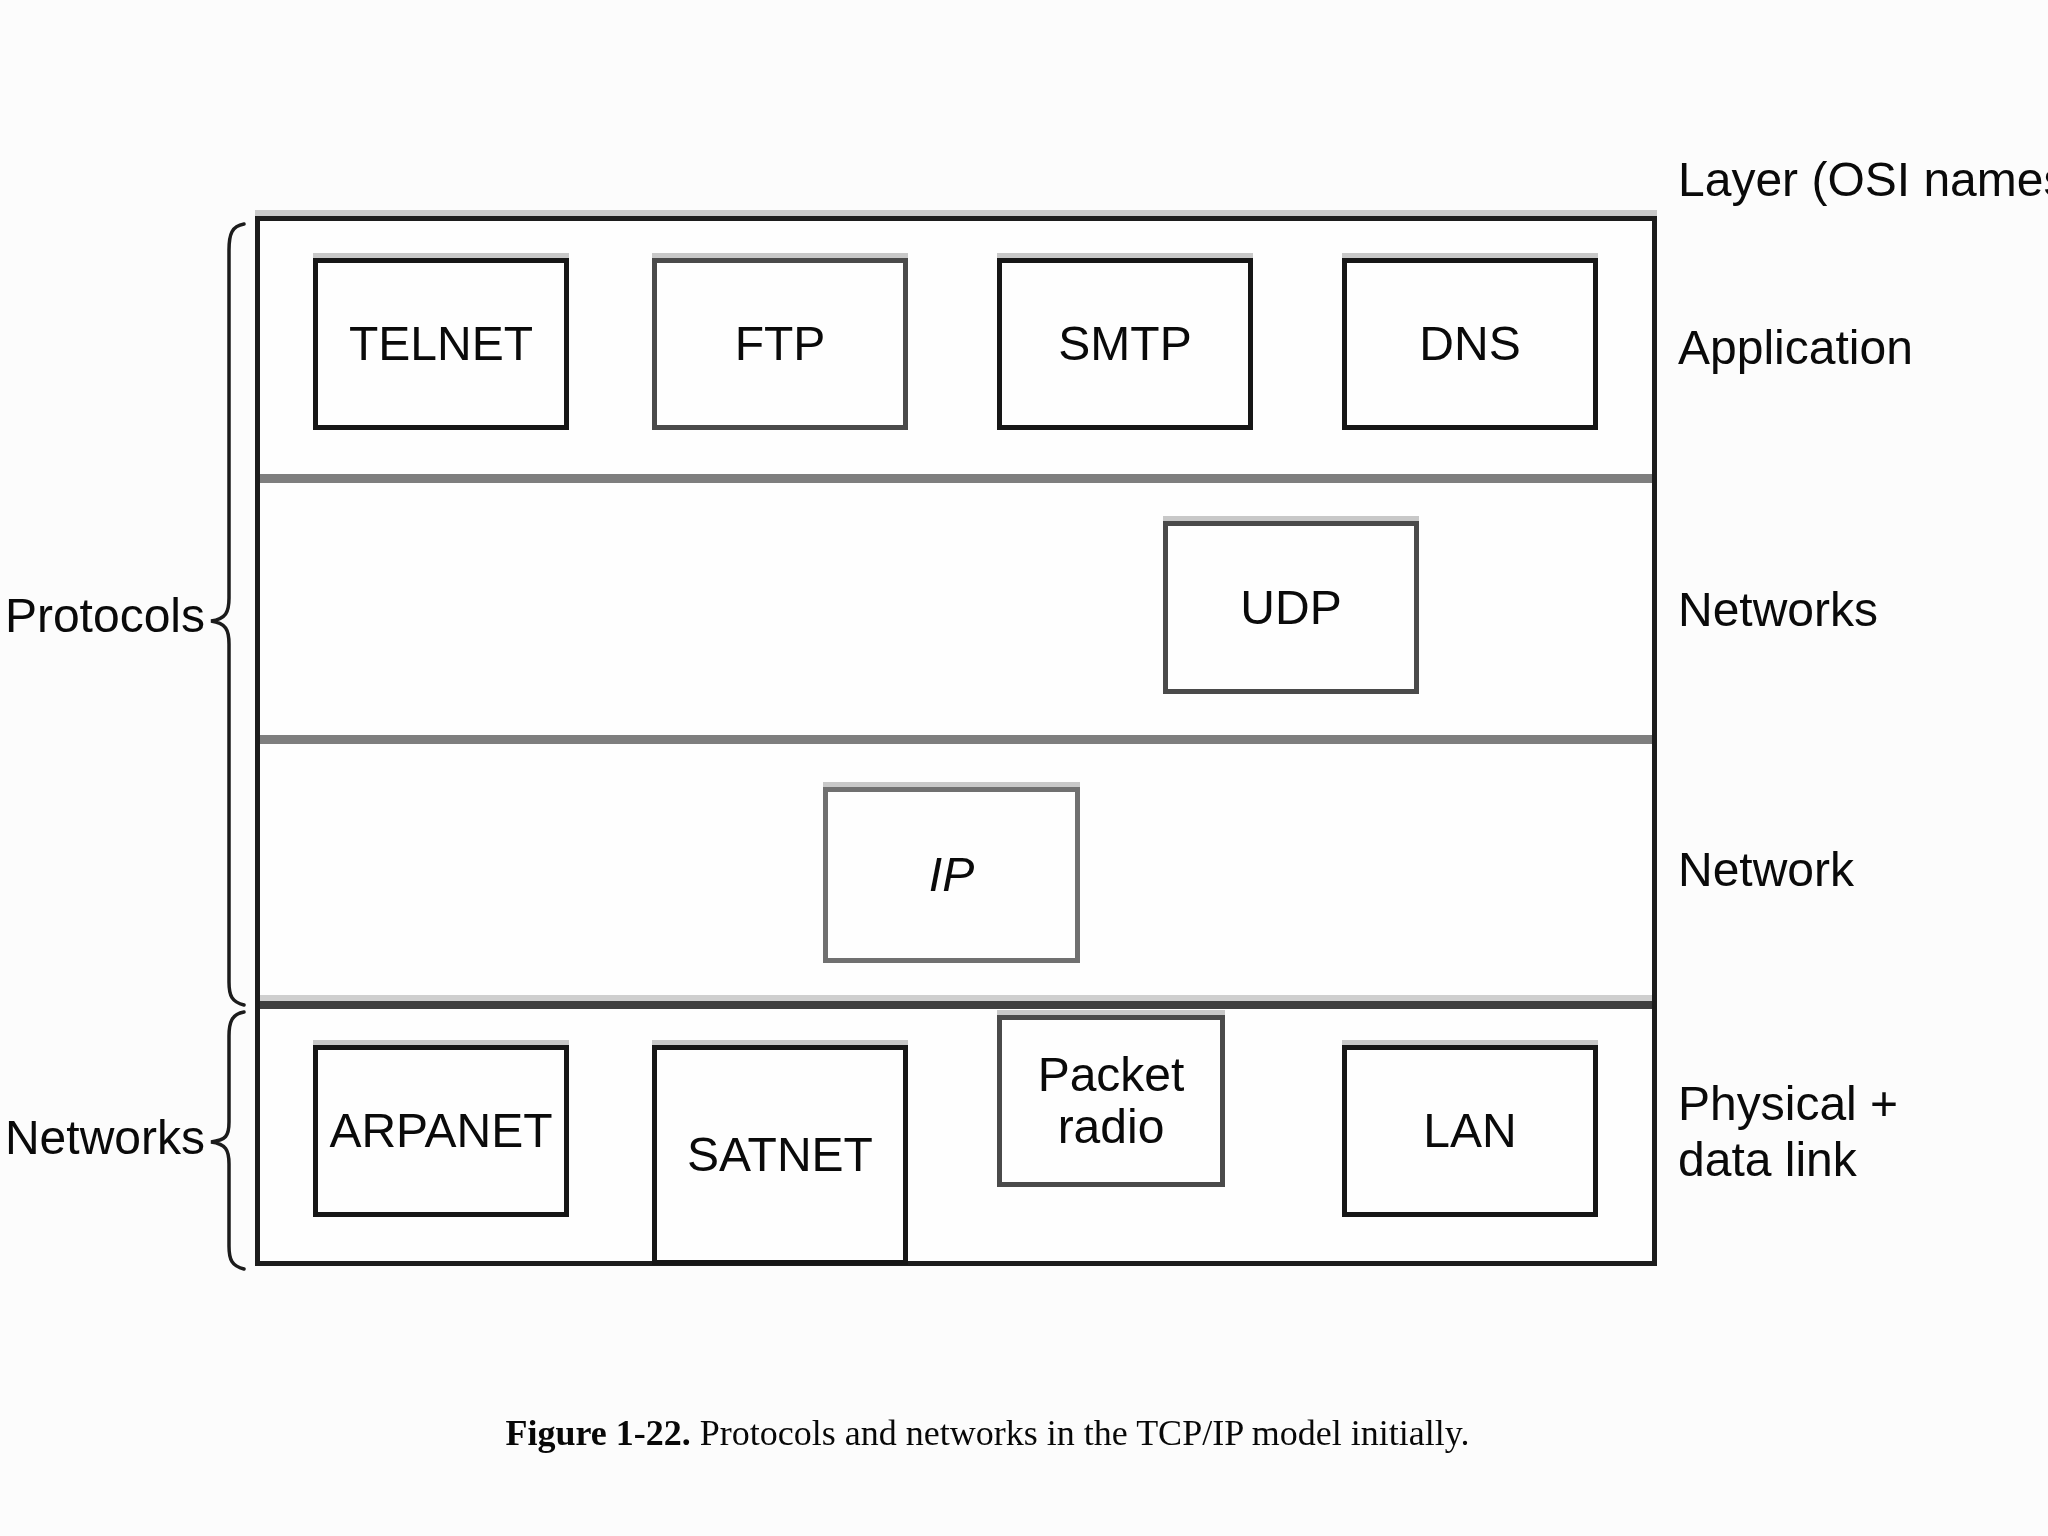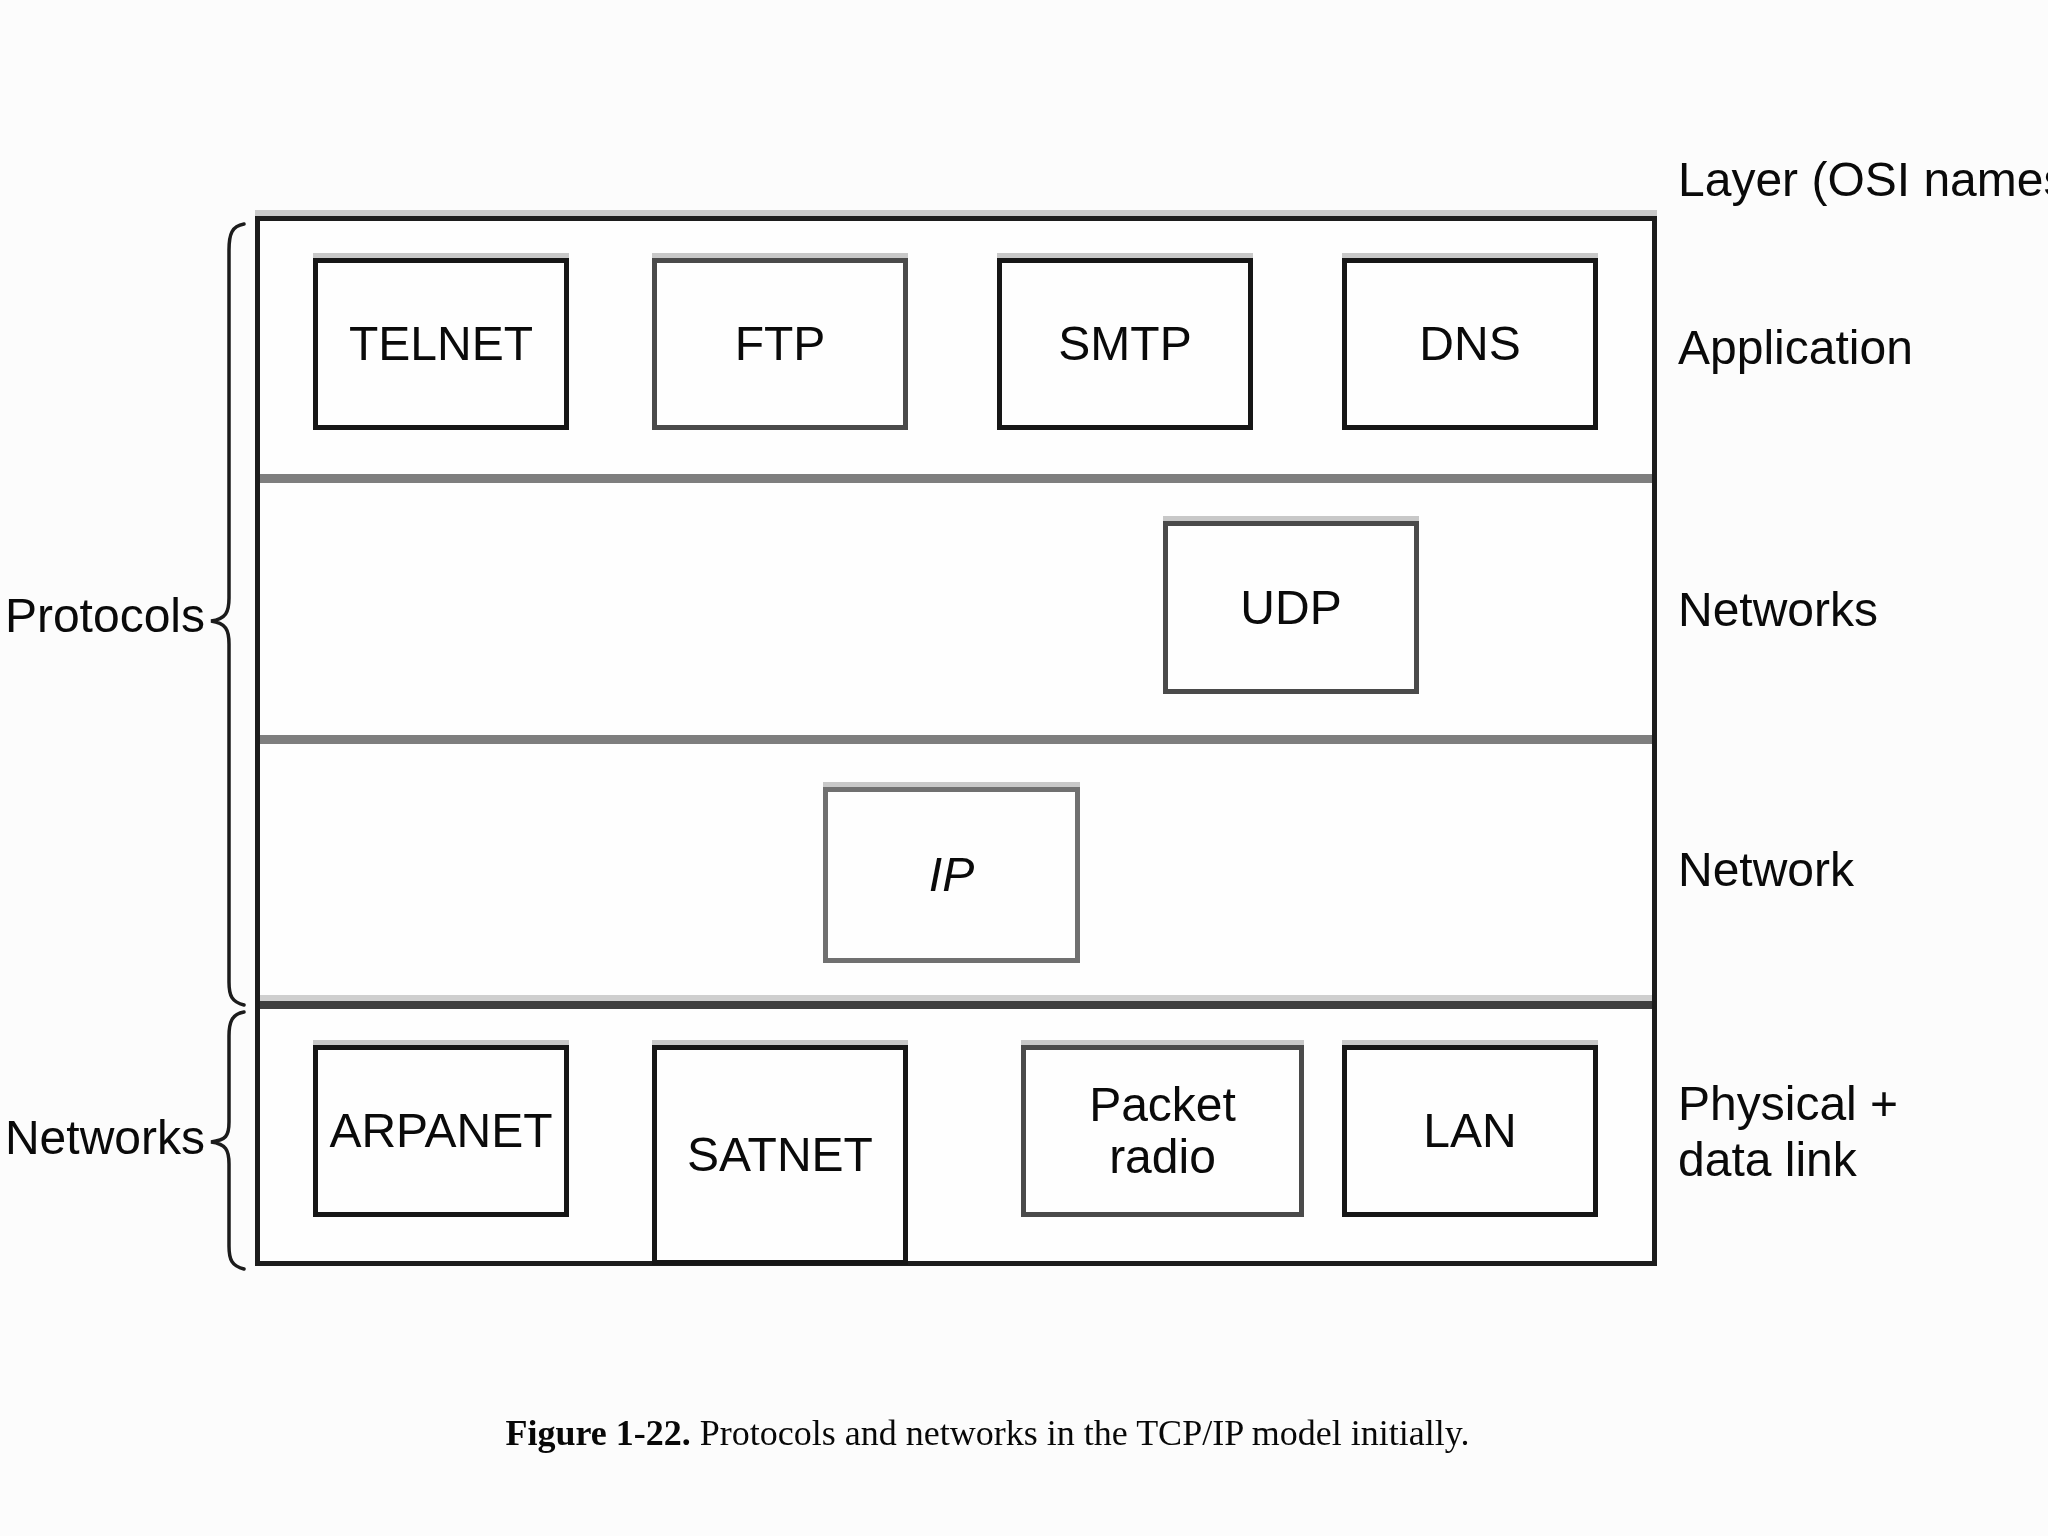--- a/index.html
+++ b/index.html
@@ -71,21 +71,21 @@
   .box-smtp   { left: 997px;  top: 258px; width: 256px; height: 172px; }
   .box-dns    { left: 1342px; top: 258px; width: 256px; height: 172px; }
   
   .box-tcp    { left: 477px;  top: 521px; width: 260px; height: 173px; }
   .box-udp    { left: 1163px; top: 521px; width: 256px; height: 173px; }
   
   .box-ip     { left: 823px;  top: 787px; width: 257px; height: 176px; font-style: italic; }
   
   .box-arpanet { left: 313px;  top: 1045px; width: 256px; height: 172px; }
   .box-satnet  { left: 652px;  top: 1045px; width: 256px; height: 220px; }
-  .box-packet  { left: 997px;  top: 1045px; width: 283px; height: 172px; margin-left: 24px; }
+  .box-packet  { left: 997px;  top: 1015px; width: 228px; height: 172px; }
   .box-lan     { left: 1342px; top: 1045px; width: 256px; height: 172px; }
   .box-packet span { display: inline-block; max-width: 160px; }
 
   
   .right-label {
     position: absolute;
     left: 1678px;
     width: 360px;
     font-size: 48px;
     line-height: 56px;

